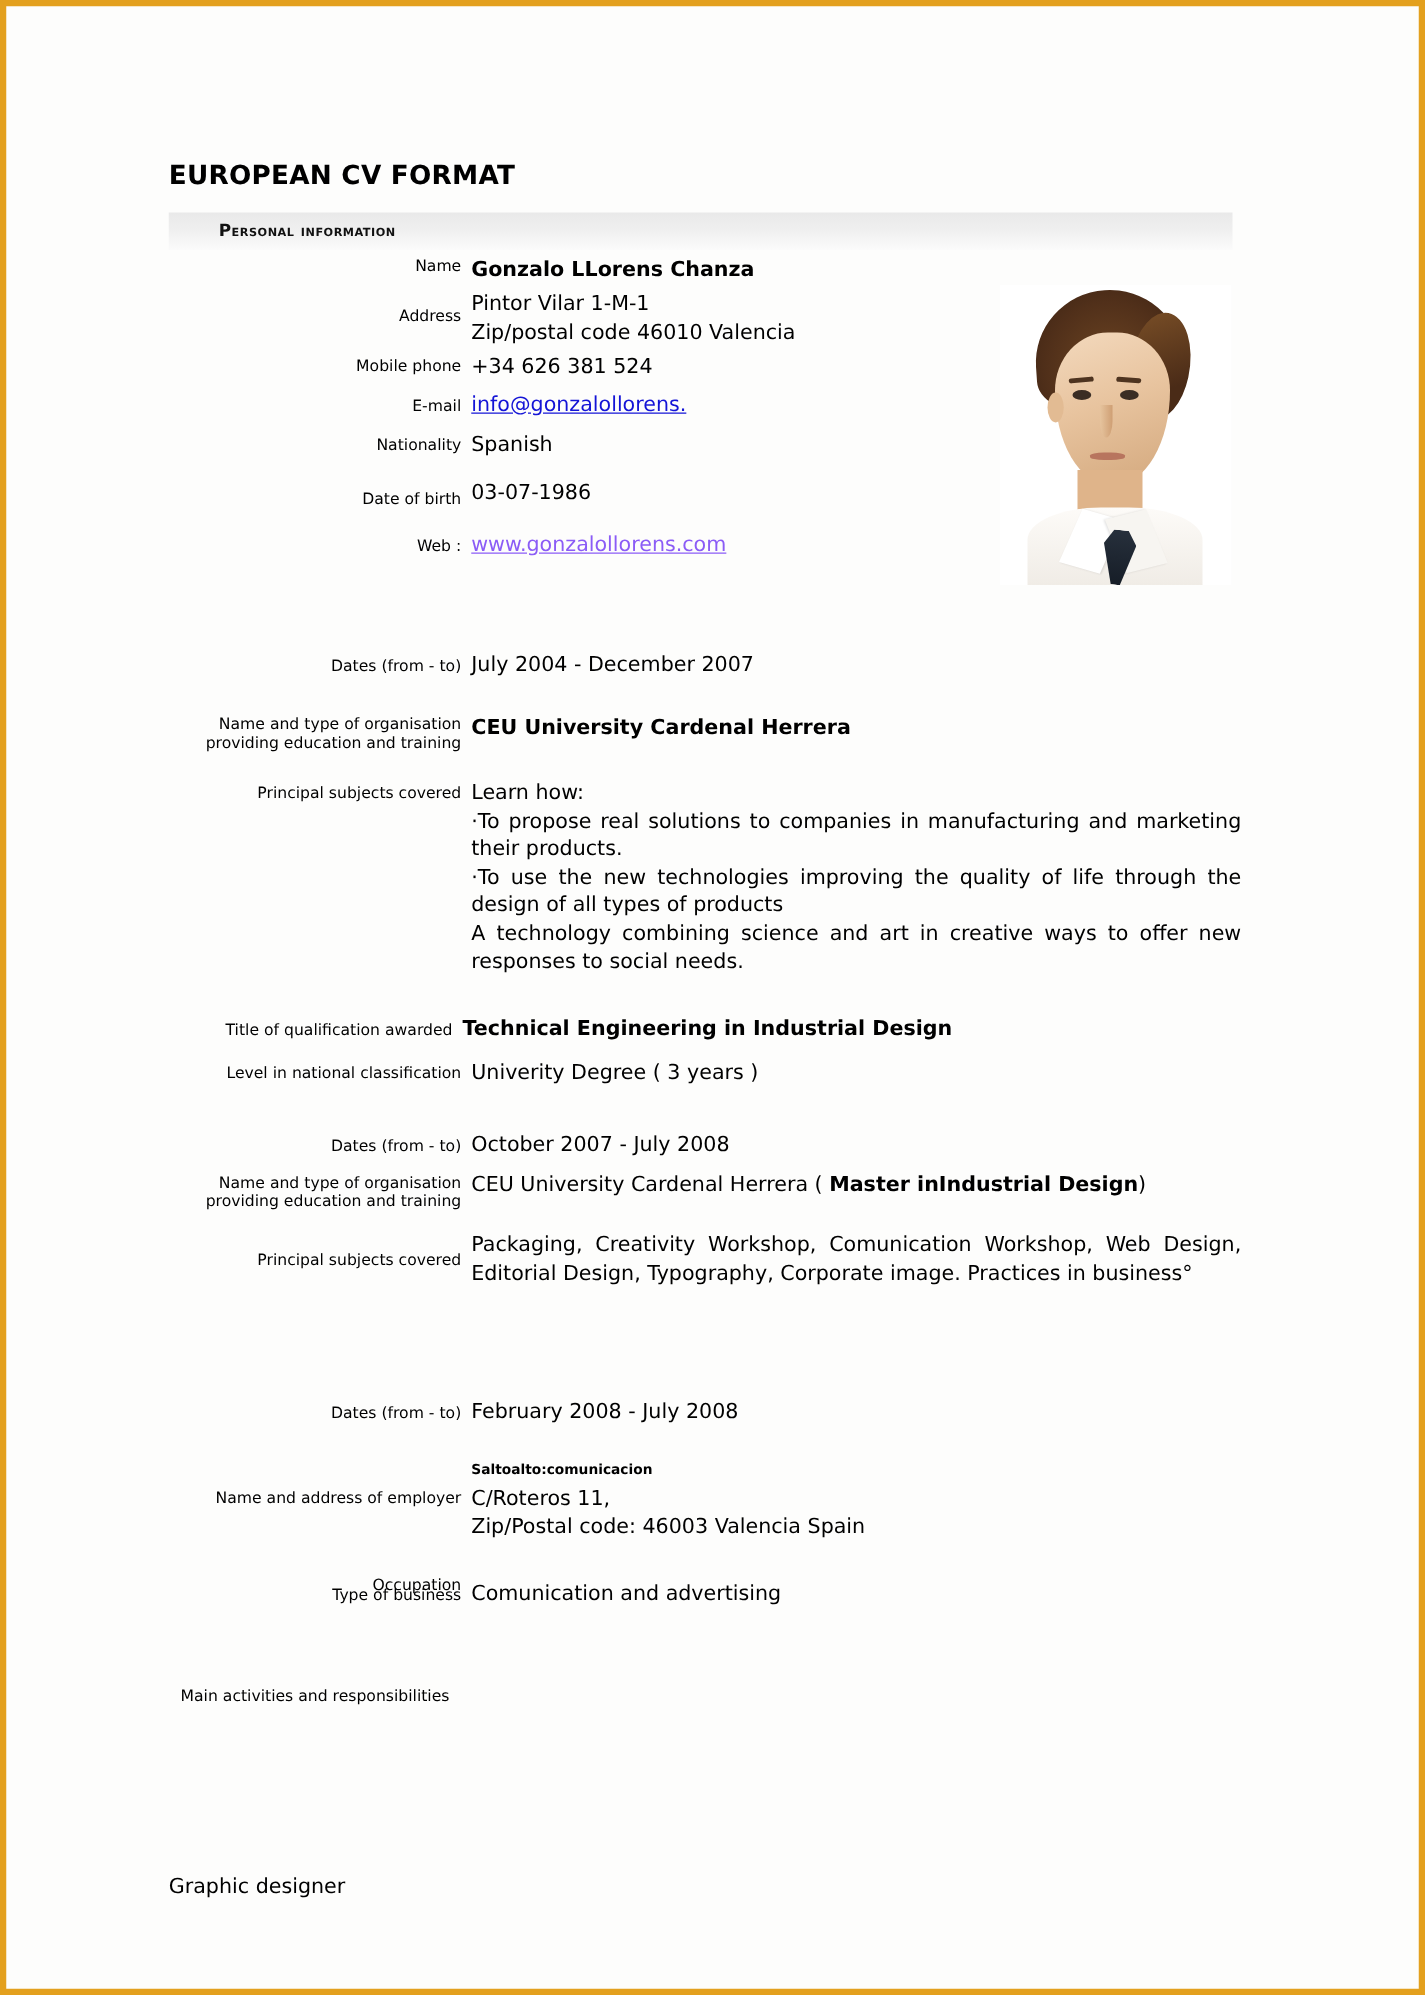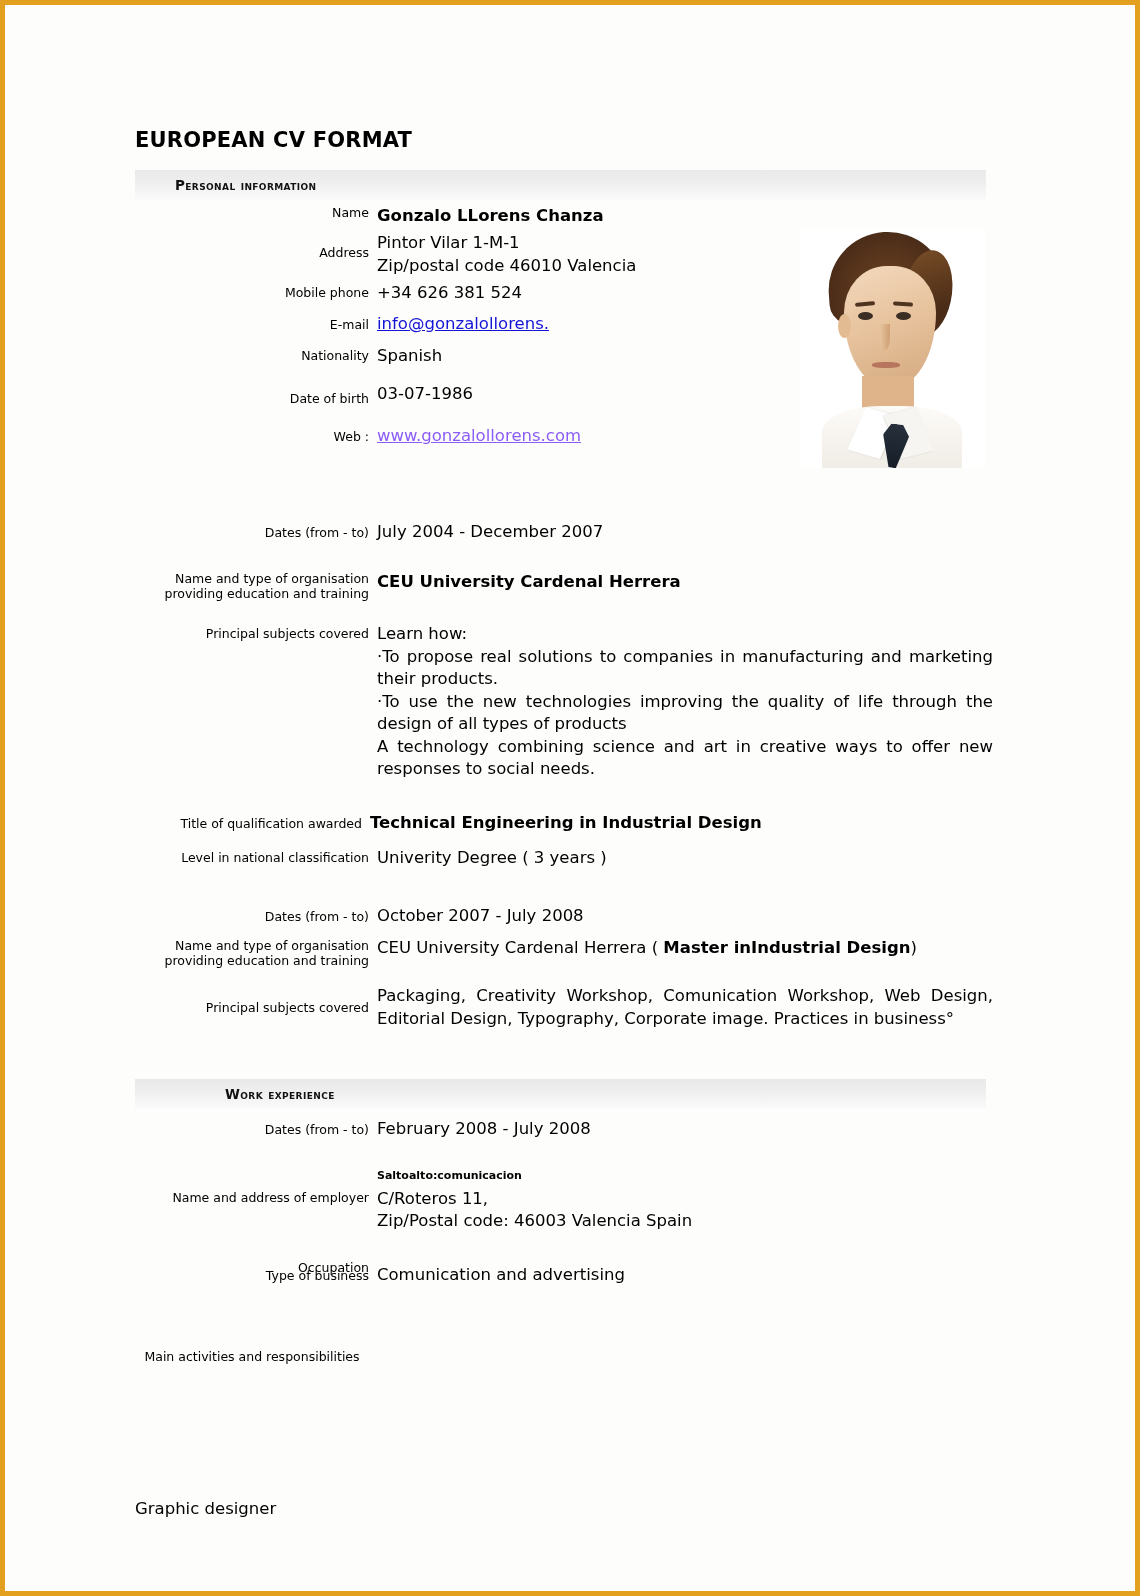--- a/index.html
+++ b/index.html
@@ -317,23 +317,20 @@
     <div class="lab" style="padding-top:6px;">Name and type of organisation
 providing education and training</div>
     <div class="val" style="padding-top:5px;"><span>CEU University Cardenal Herrera ( </span><span style="font-weight:bold;">Master inIndustrial Design</span><span>)</span></div>
   </div>
 
   <div class="row" style="left:135px; top:985px;">
     <div class="lab" style="padding-top:15px;">Principal subjects covered</div>
     <div class="val justify" style="width:616px;">Packaging, Creativity Workshop, Comunication Workshop, Web Design, Editorial Design, Typography, Corporate image. Practices in business°</div>
   </div>
 
-  <div class="section-band" style="top:1079px;">
-    <span class="band-label" style="left:90px;">Work experience</span>
-  </div>
 
   <div class="row" style="left:135px; top:1118px;">
     <div class="lab" style="padding-top:4px;">Dates (from - to)</div>
     <div class="val">February 2008 - July 2008</div>
   </div>
 
   <div class="row" style="left:135px; top:1165px;">
     <div class="lab" style="padding-top:25px;">Name and address of employer</div>
     <div>
       <div class="val bold" style="font-size:11px;">Saltoalto:comunicacion</div>

